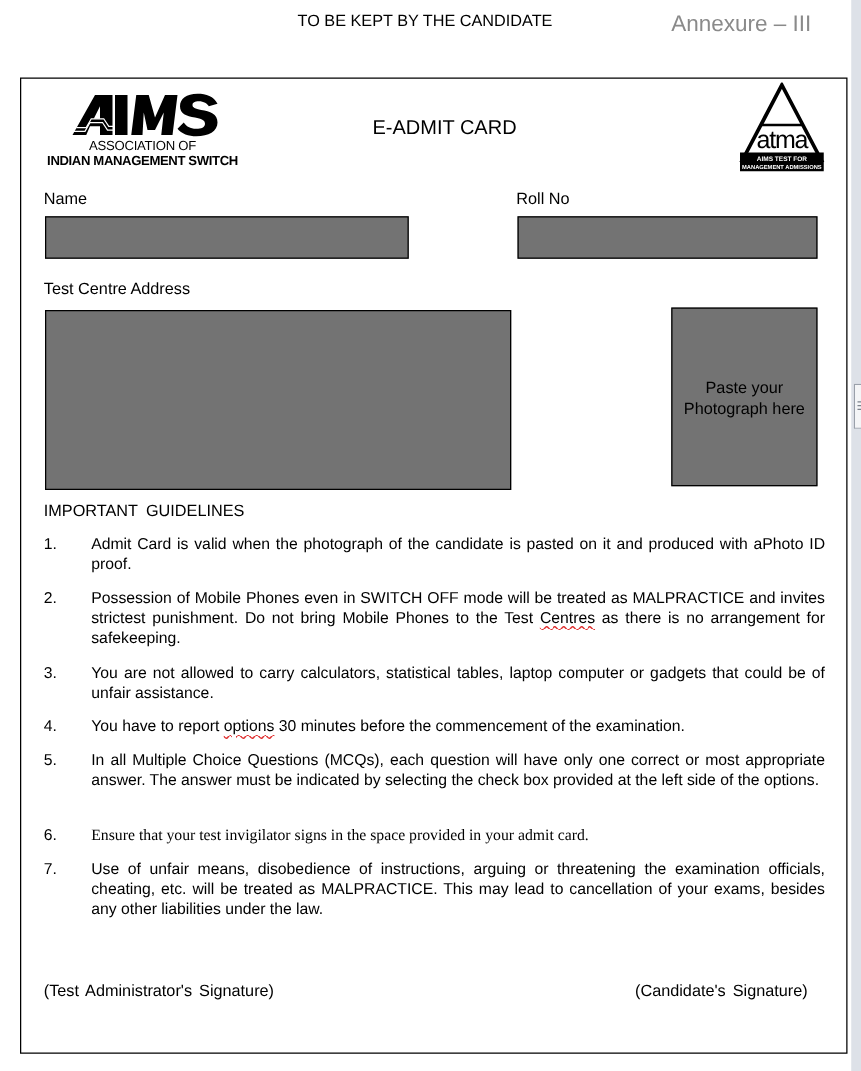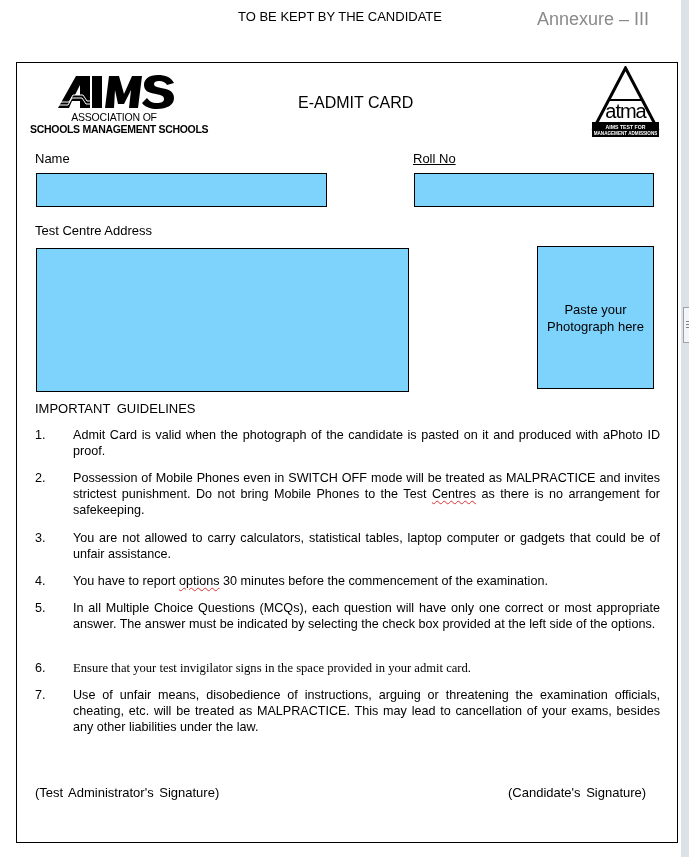--- a/index.html
+++ b/index.html
@@ -17,24 +17,24 @@
   .aims-wordmark { position: absolute; left: 26px; top: 0; width: 120px; height: 36px; }
   .aims-sub1 { position: absolute; left: 0; top: 37px; width: 168px; text-align: center; font-size: 10.5px; font-weight: normal; letter-spacing: -0.2px; line-height: 12px; }
   .aims-sub2 { position: absolute; left: 0; top: 49px; width: 168px; text-align: center; font-size: 10.5px; font-weight: bold; letter-spacing: -0.3px; line-height: 12px; white-space: nowrap; }
 
   .card-title { left: 298px; top: 94px; font-size: 16px; white-space: nowrap; }
 
   .atma-logo { left: 591px; top: 66px; width: 69px; height: 72px; }
 
   .label { font-size: 13px; white-space: nowrap; }
   .lbl-name { left: 35px; top: 151px; }
-  .lbl-roll { left: 413px; top: 151px; text-decoration: underline; }
+  .lbl-roll { left: 413px; top: 151px; }
   .lbl-address { left: 35px; top: 223px; }
 
-  .field { border: 1.5px solid #000; background: #7dd3fc; }
+  .field { border: 1.5px solid #000; background: #737373; }
   .name-box { left: 36px; top: 173px; width: 291px; height: 34px; }
   .roll-box { left: 414px; top: 173px; width: 240px; height: 34px; }
   .address-box { left: 36px; top: 248px; width: 373px; height: 144px; }
   .photo-box { left: 537px; top: 246px; width: 117px; height: 143px; display: flex; align-items: center; justify-content: center; text-align: center; }
   .photo-text { font-size: 13px; line-height: 17px; }
 
   .guidelines-title { left: 35px; top: 401px; font-size: 13px; word-spacing: 3px; white-space: nowrap; }
 
   .guide-item { left: 35px; width: 625px; font-size: 12.6px; line-height: 16px; }
   .guide-item .num { position: absolute; left: 0; top: 0; width: 30px; }
@@ -65,21 +65,21 @@
     <polyline points="3,31 12,31 16,24 26,24 30,30 40,30" fill="none" stroke="#fff" stroke-width="1"></polyline>
     <polyline points="5,28 13,28 17,21 27,21 31,27 40,27" fill="none" stroke="#fff" stroke-width="1"></polyline>
 
     <polygon points="36,2 46,2 46,34 36,34" fill="#000"></polygon>
 
     <polygon points="49,34 53,2 63,2 68,20 76,2 86,2 82,34 73,34 75,16 68,30 62,30 59,16 58,34" fill="#000"></polygon>
 
     <path d="M118,9 C115,3 109,1 102,1 C93,1 88,5 88,11 C88,17 93,19 100,20 C105,21 108,22 108,25 C108,28 105,29 101,29 C96,29 93,27 91,24 L86,29 C89,33 95,35 101,35 C111,35 118,31 118,24 C118,17 112,15 105,14 C100,13 98,12 98,10 C98,8 100,7 103,7 C107,7 110,9 111,11 Z" fill="#000"></path>
   </svg>
   <div class="aims-sub1">ASSOCIATION OF</div>
-  <div class="aims-sub2">SCHOOLS MANAGEMENT SCHOOLS</div>
+  <div class="aims-sub2">INDIAN MANAGEMENT SWITCH</div>
 </div>
 
 <div class="abs card-title">E-ADMIT CARD</div>
 
 <svg class="abs atma-logo" viewBox="0 0 69 72">
   <polygon points="34.5,2 66,62 3,62" fill="none" stroke="#000" stroke-width="3"></polygon>
   <rect x="1" y="56" width="67" height="15" fill="#000"></rect>
   <text x="34.5" y="62.5" text-anchor="middle" font-family="Liberation Sans, sans-serif" font-size="5.2" font-weight="bold" fill="#fff">AIMS TEST FOR</text>
   <text x="34.5" y="69" text-anchor="middle" font-family="Liberation Sans, sans-serif" font-size="4.6" font-weight="bold" fill="#fff">MANAGEMENT ADMISSIONS</text>
   <line x1="18" y1="34" x2="52" y2="34" stroke="#000" stroke-width="2"></line>

